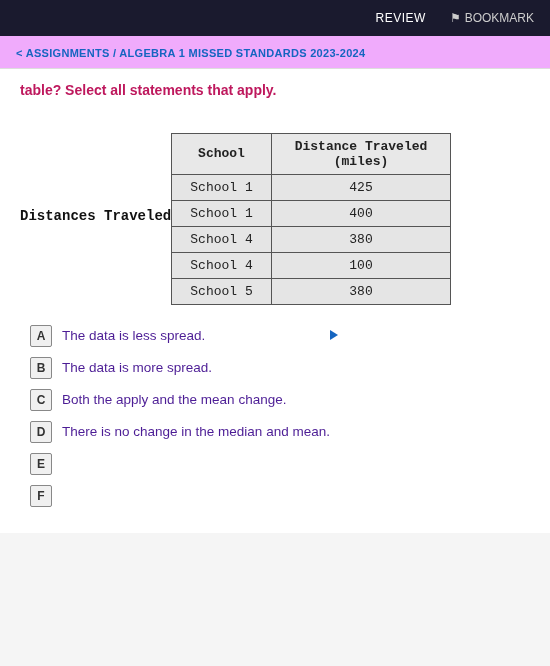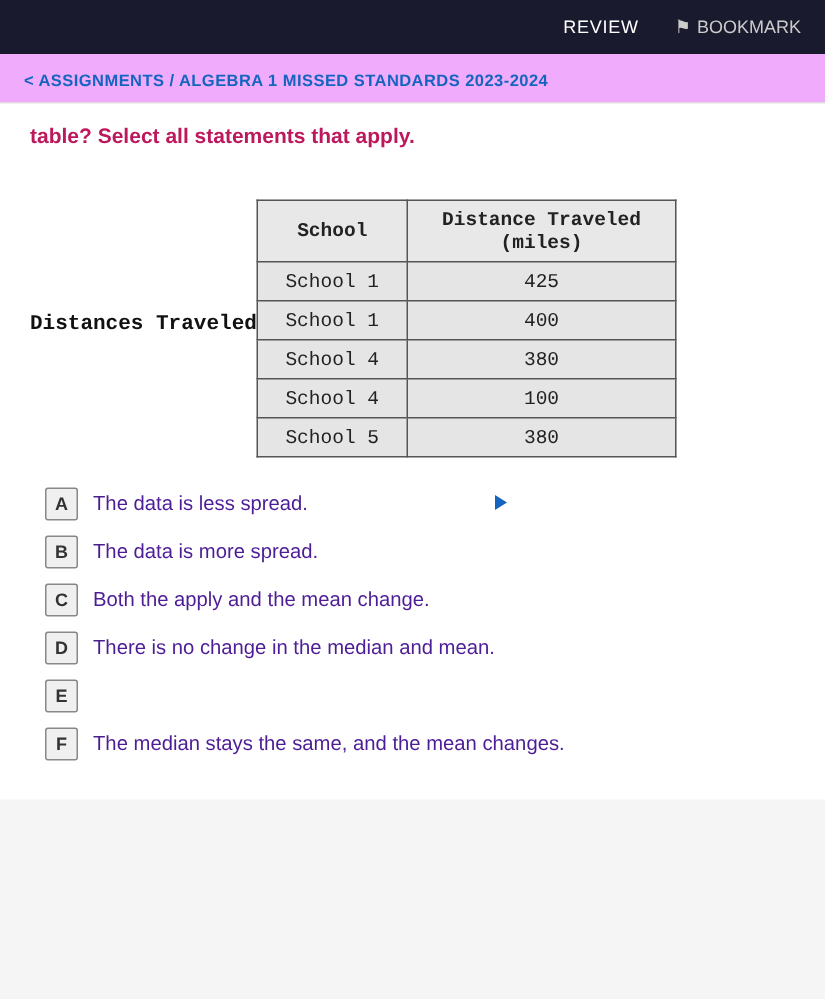--- a/index.html
+++ b/index.html
@@ -231,20 +231,19 @@
     </div>
         <div class="option-item">
       <div class="option-letter">D</div>
       <span class="option-text">There is no change in the median and mean.</span>
     </div>
         <div class="option-item">
       <div class="option-letter">E</div>
     </div>
         <div class="option-item">
       <div class="option-letter">F</div>
-      <span class="option-text">The median stays the same, and the mean changes.</span>
     </div>
       </div>
   </div>
 
 </div>
 
 <div class="cursor"></div>
 
 </body></html>

